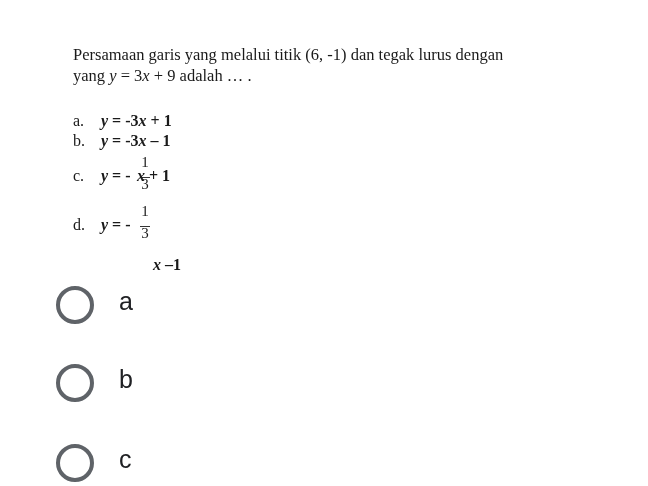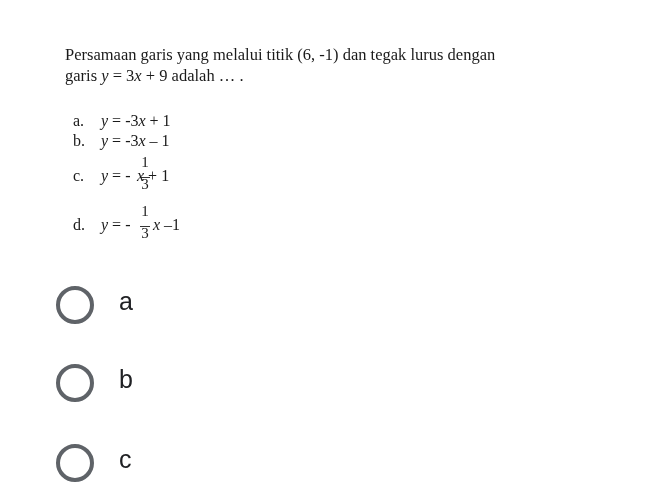--- a/index.html
+++ b/index.html
@@ -1,37 +1,37 @@
 <!DOCTYPE html>
 <html><head>
 <meta charset="utf-8">
 <style>
   html, body { margin:0; padding:0; background:#ffffff; }
   body { width:648px; height:486px; position:relative; overflow:hidden; }
-  .q { position:absolute; left:65px; top:44px; width:520px;
+  .q { position:absolute; left:73px; top:44px; width:520px;
        font-family:"Liberation Serif", serif; font-size:16.5px; color:#1a1a1a; line-height:21px; }
   .q i { font-style:italic; }
   .opt { position:absolute; left:73px; font-family:"Liberation Serif", serif; font-size:16px; color:#1a1a1a; }
   .opt .lt { position:absolute; left:0; }
-  .opt .eq { position:absolute; left:28px; white-space:nowrap; }
+  .opt .eq { position:absolute; left:28px; white-space:nowrap;font-weight:bold; }
   .opt .eq i { font-style:italic; }
   .frac { position:absolute; font-size:15px; text-align:center; width:12px; }
   .frac .num { position:absolute; top:-13px; left:0; width:12px; }
   .frac .bar { position:absolute; top:10px; left:1px; width:10px; border-top:1px solid #333; }
   .frac .den { position:absolute; top:9px; left:0; width:12px; }
   .radio-row { position:absolute; left:54px; height:40px; width:200px; cursor:pointer; }
   .radio { position:absolute; left:2px; top:2px; width:30px; height:30px; border:4px solid #5f6368; border-radius:50%; box-sizing:content-box; }
   .radio-label { position:absolute; left:65px; top:3px; font-family:"Liberation Sans", sans-serif; font-size:25px; color:#202124; }
 </style>
 </head>
 <body>
 
 <div class="q">
   <div>Persamaan garis yang melalui titik (6, -1) dan tegak lurus dengan</div>
-  <div><span>garis </span><i>y</i><span> = 3</span><i>x</i><span> + 9 adalah … .</span></div>
+  <div><span>yang </span><i>y</i><span> = 3</span><i>x</i><span> + 9 adalah … .</span></div>
 </div>
 
 <div class="opt" style="top:112px;">
   <span class="lt">a.</span>
   <span class="eq"><i>y</i><span> = -3</span><i>x</i><span> + 1</span></span>
 </div>
 
 <div class="opt" style="top:132px;">
   <span class="lt">b.</span>
   <span class="eq"><i>y</i><span> = -3</span><i>x</i><span> – 1</span></span>
@@ -49,21 +49,21 @@
 </div>
 
 <div class="opt" style="top:216px;">
   <span class="lt">d.</span>
   <span class="eq"><i>y</i><span> = -</span></span>
   <span class="frac" style="left:66px; top:0px;">
     <span class="num">1</span>
     <span class="bar"></span>
     <span class="den">3</span>
   </span>
-  <span class="eq" style="left:80px;"><i>x</i><span> –1</span></span>
+  <span class="eq" style="left:80px;margin-top:40px;"><i>x</i><span> –1</span></span>
 </div>
 
 <div class="radio-row" style="top:284px;">
   <span class="radio"></span>
   <span class="radio-label">a</span>
 </div>
 <div class="radio-row" style="top:362px;">
   <span class="radio"></span>
   <span class="radio-label">b</span>
 </div>

